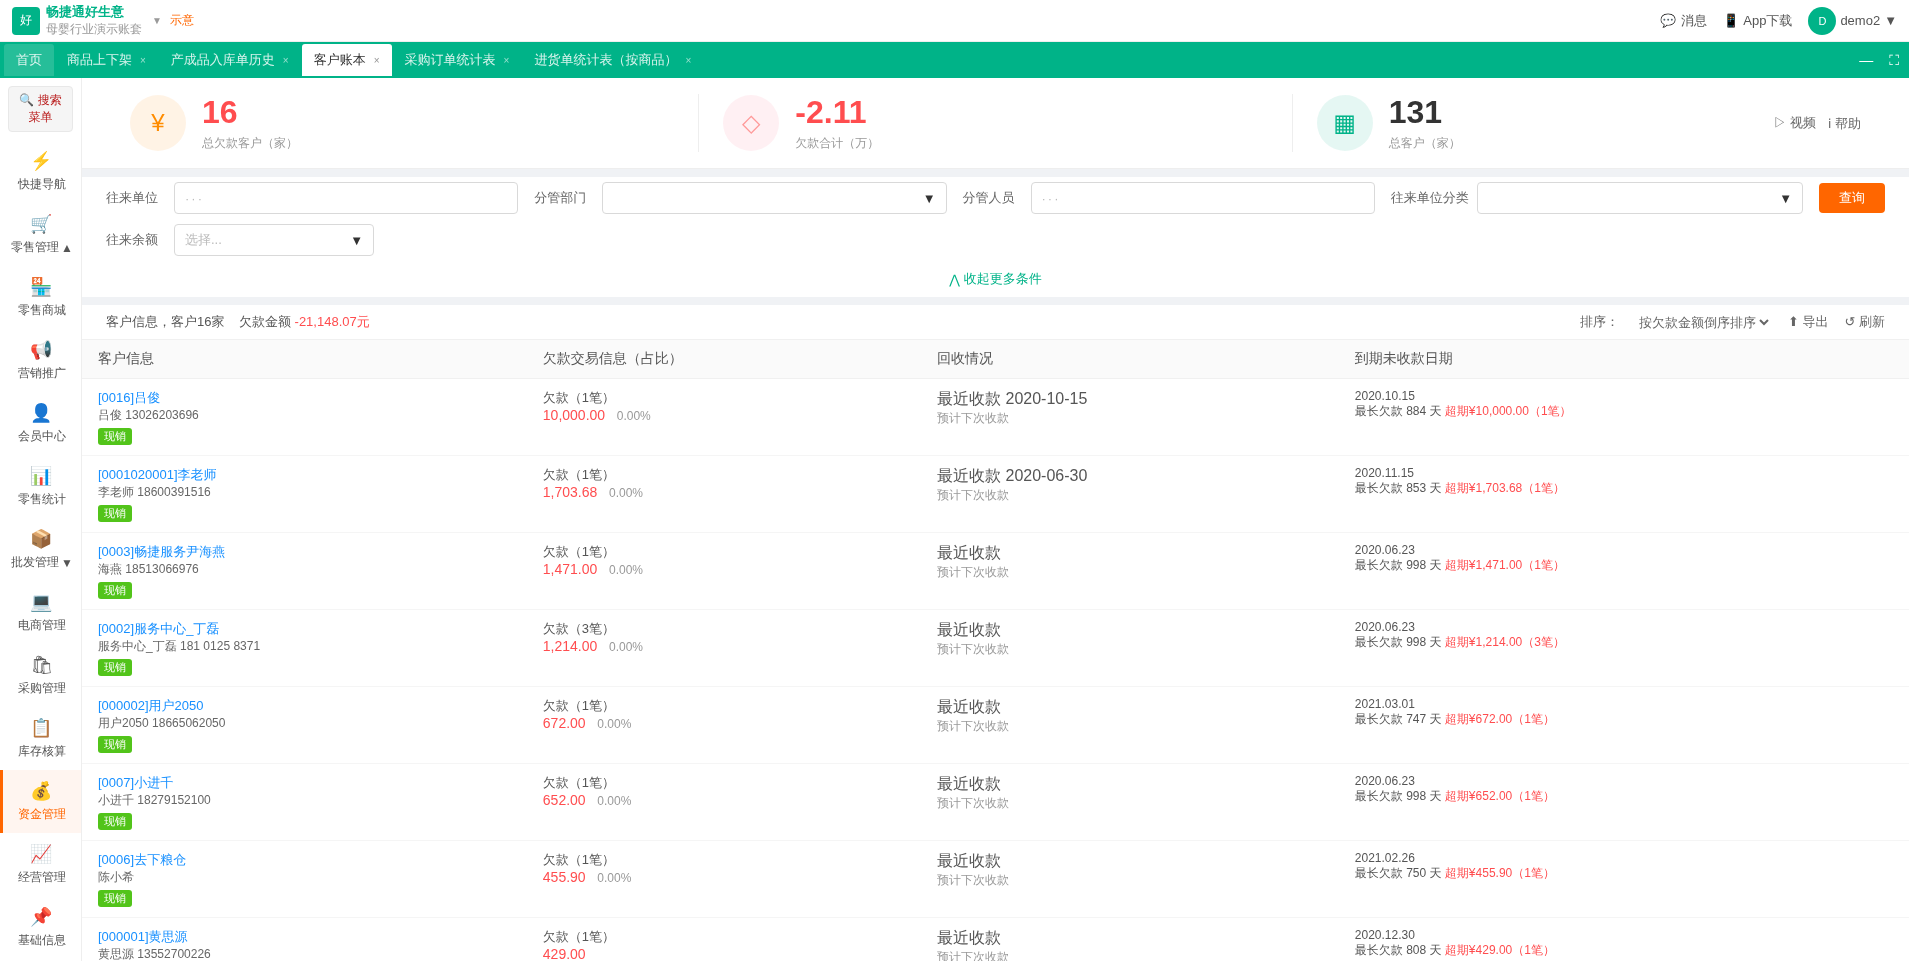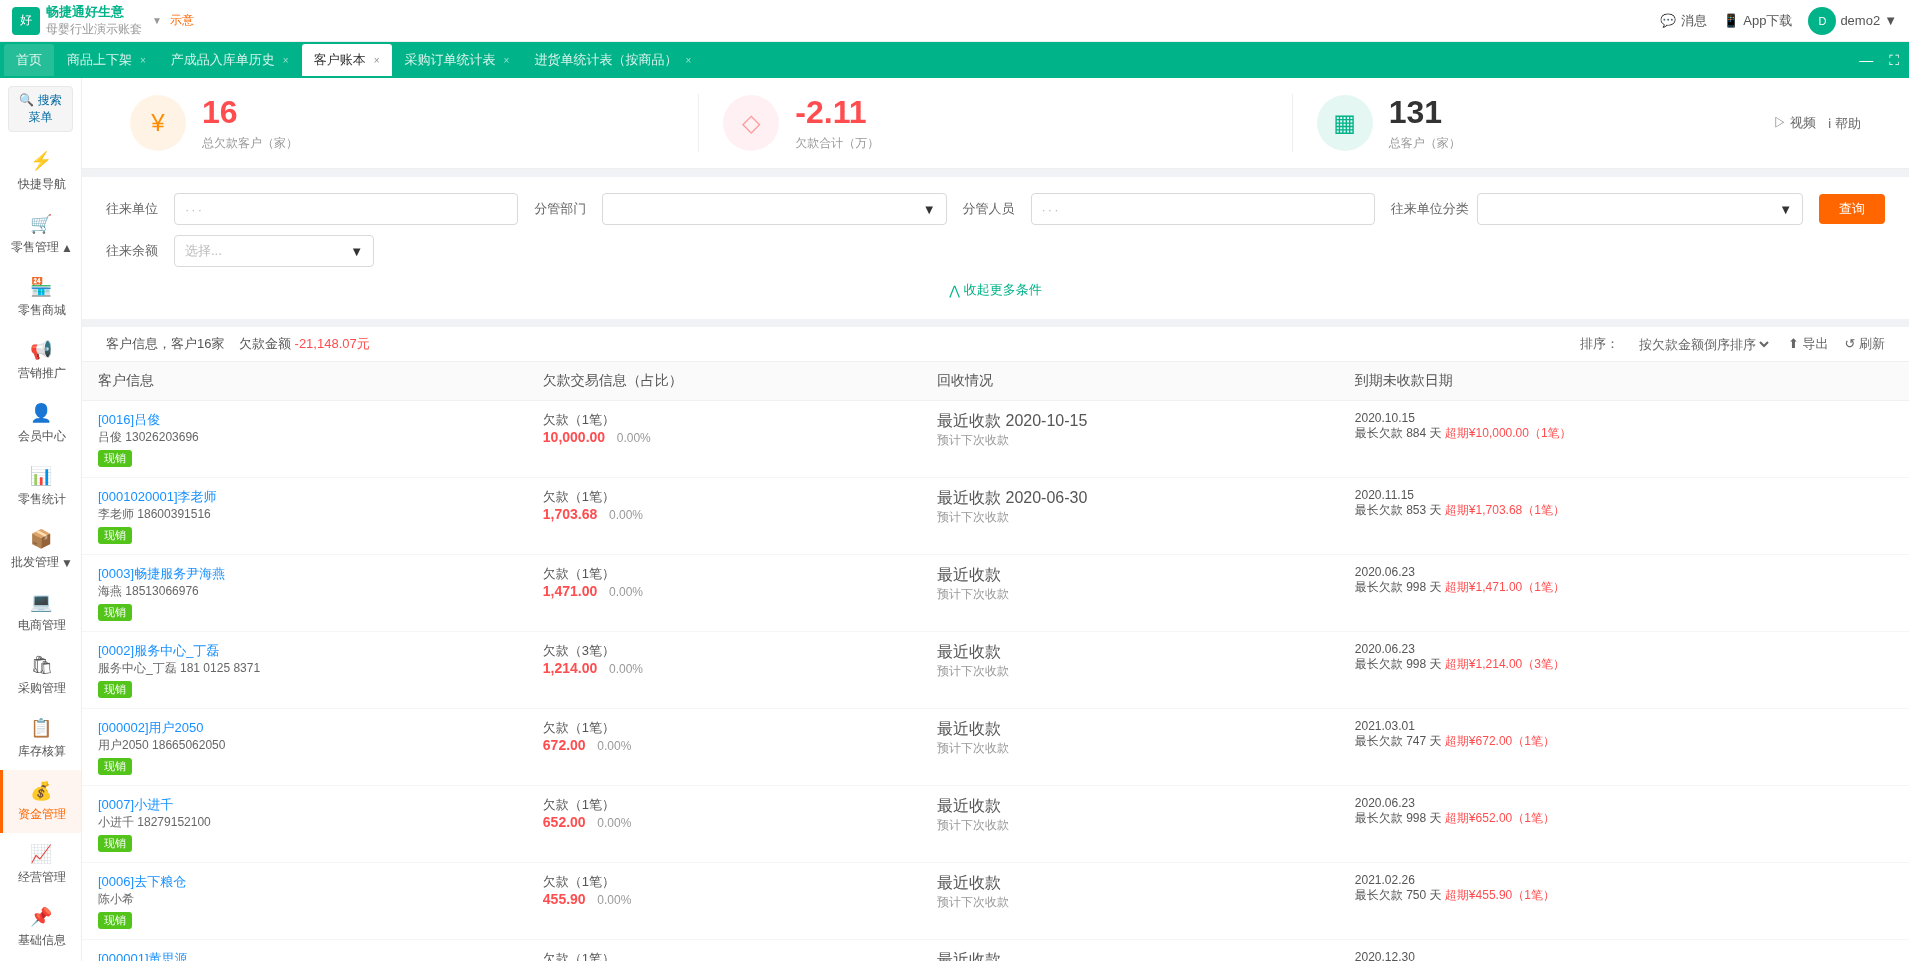--- a/index.html
+++ b/index.html
@@ -36,21 +36,21 @@
     .nav-tab .close-x { font-size: 10px; color: inherit; opacity: 0.7; margin-left: 2px; }
     .nav-tab-actions { margin-left: auto; display: flex; gap: 4px; }
     .nav-tab-action { color: #fff; font-size: 14px; padding: 0 6px; cursor: pointer; }
 
     
     .app-layout { display: flex; height: calc(100vh - 78px); }
 
     
     .sidebar { width: 82px; background: #fff; border-right: 1px solid #eee; display: flex; flex-direction: column; overflow-y: auto; }
     .sidebar-search { padding: 8px; }
-    .sidebar-search-btn { width: 100%; background: #f5f5f5; border: 1px solid #e8e8e8; border-radius: 4px; padding: 5px; font-size: 12px; color: #0369a1; text-align: center; cursor: pointer; }
+    .sidebar-search-btn { width: 100%; background: #f5f5f5; border: 1px solid #e8e8e8; border-radius: 4px; padding: 5px; font-size: 12px; color: #b91c1c; text-align: center; cursor: pointer; }
     .sidebar-item {
       display: flex; flex-direction: column; align-items: center;
       padding: 10px 4px; cursor: pointer; font-size: 12px; color: #555;
       border-left: 3px solid transparent;
     }
     .sidebar-item.active { color: #ff6600; background: #fff5f0; border-left-color: #ff6600; }
     .sidebar-item .si-icon { font-size: 18px; margin-bottom: 4px; }
     .sidebar-item-with-arrow { display: flex; align-items: center; width: 100%; justify-content: center; gap: 2px; }
 
     
@@ -67,21 +67,21 @@
     .stat-icon.orange { background: rgba(255,140,0,0.1); color: #ff8c00; }
     .stat-icon.pink { background: rgba(255,182,193,0.2); color: #ff9999; }
     .stat-icon.teal { background: rgba(0,179,136,0.1); color: #00b388; }
     .stat-value { font-size: 32px; font-weight: bold; }
     .stat-value.red { color: #ff4d4f; }
     .stat-value.dark { color: #333; }
     .stat-label { font-size: 12px; color: #999; margin-top: 4px; }
     .stat-right-actions { margin-left: auto; display: flex; align-items: center; gap: 12px; font-size: 13px; color: #666; }
 
     
-    .filter-area { background: #fff; padding: 16px 24px; margin-bottom: 8px; }
+    .filter-area { background: #fff; padding: 5px 24px; margin-bottom: 8px; }
     .filter-row { display: flex; align-items: center; gap: 16px; margin-bottom: 10px; }
     .filter-item { display: flex; align-items: center; gap: 8px; flex: 1; }
     .filter-label { font-size: 13px; color: #666; white-space: nowrap; min-width: 60px; }
     .filter-input { flex: 1; border: 1px solid #d9d9d9; border-radius: 4px; padding: 5px 10px; font-size: 13px; color: #333; display: flex; align-items: center; justify-content: space-between; min-height: 32px; cursor: pointer; }
     .filter-input .dots { color: #bbb; letter-spacing: 2px; }
     .filter-select { flex: 1; border: 1px solid #d9d9d9; border-radius: 4px; padding: 5px 10px; font-size: 13px; color: #333; display: flex; align-items: center; justify-content: space-between; min-height: 32px; cursor: pointer; background: #fff; }
     .search-btn { background: #ff6600; color: #fff; border: none; border-radius: 4px; padding: 6px 20px; font-size: 13px; cursor: pointer; white-space: nowrap; }
     .collapse-btn { display: flex; align-items: center; justify-content: center; gap: 4px; color: #00b388; font-size: 13px; cursor: pointer; padding: 4px; }
 
     
@@ -92,21 +92,21 @@
 
     
     .data-table-wrap { background: #fff; }
     .data-table { width: 100%; border-collapse: collapse; }
     .data-table th { padding: 10px 16px; text-align: left; font-size: 14px; color: #555; font-weight: normal; background: #fafafa; border-bottom: 1px solid #f0f0f0; }
     .data-table td { padding: 10px 16px; border-bottom: 1px solid #f5f5f5; font-size: 13px; vertical-align: top; }
     .customer-name { color: #1890ff; cursor: pointer; font-size: 13px; }
     .customer-phone { color: #666; font-size: 12px; }
     .tag-green { background: #52c41a; color: #fff; font-size: 11px; padding: 1px 6px; border-radius: 3px; display: inline-block; margin-top: 4px; }
     .debt-count { font-size: 13px; color: #555; }
-    .debt-amount { color: #ff4d4f; font-size: 14px; font-weight: 700; }
+    .debt-amount { color: #ff4d4f; font-size: 14px; font-weight: 400; }
     .debt-ratio { color: #999; font-size: 12px; margin-left: 8px; }
     .recovery-date { color: #555; font-size: 16px; }
     .recovery-next { color: #999; font-size: 12px; }
     .overdue-info { color: #555; font-size: 12px; }
     .overdue-link { color: #ff4d4f; cursor: pointer; font-size: 12px; }
 
     
     ::-webkit-scrollbar { width: 6px; height: 6px; }
     ::-webkit-scrollbar-thumb { background: #ccc; border-radius: 3px; }
     ::-webkit-scrollbar-track { background: #f5f5f5; }

